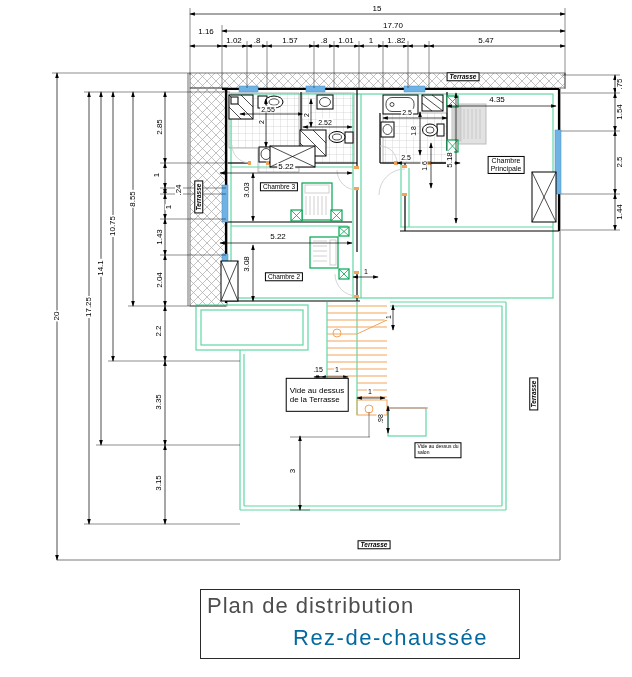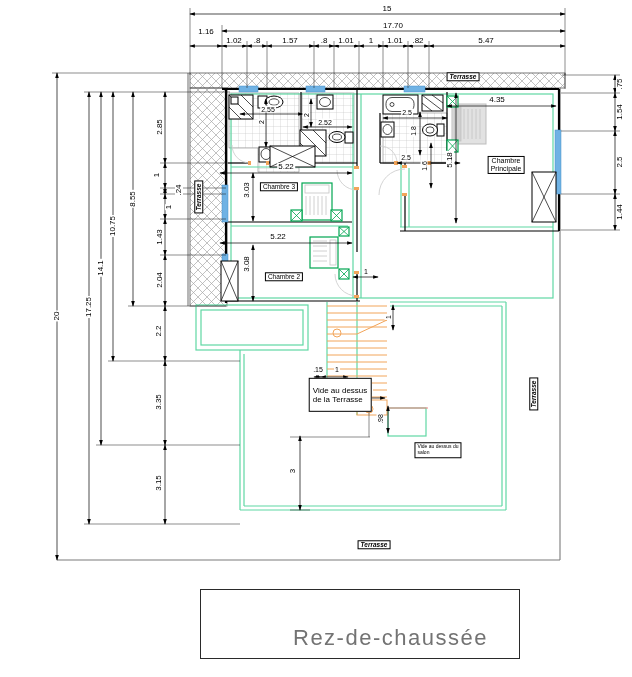--- a/index.html
+++ b/index.html
@@ -23,26 +23,26 @@
   .gray{stroke:#c4c4c4;stroke-width:.8;fill:none;}
   
   .dim{position:absolute;font-size:8px;color:#000;background:#fff;line-height:1;
        padding:0 1px;transform:translate(-50%,-50%);white-space:nowrap;}
   .dim.v{transform:translate(-50%,-50%) rotate(-90deg);}
   .dim.s{font-size:7px;}
   .tag{position:absolute;font-size:6.5px;color:#000;background:#fff;border:1px solid #000;
        line-height:1.15;padding:0 2px;transform:translate(-50%,-50%);white-space:nowrap;text-align:center;}
   .tag.v{transform:translate(-50%,-50%) rotate(-90deg);}
   .ter{font-style:italic;font-weight:bold;}
-  .tag.big{font-size:8px;text-align:left;padding:7px 3px;margin-left:23px;}
+  .tag.big{font-size:8px;text-align:left;padding:7px 3px;}
   .tag.tiny{font-size:5px;text-align:left;padding:1px 2px;}
   .tblock{position:absolute;left:200px;top:589px;width:318px;height:68px;
           border:1.5px solid #2a2a2a;background:#fff;}
   .t1{position:absolute;left:6px;top:3px;font-size:22px;color:#4d4d4d;letter-spacing:1px;}
-  .t2{position:absolute;left:92px;top:35px;font-size:22px;color:#737373;letter-spacing:1.5px;}
+  .t2{position:absolute;left:92px;top:35px;font-size:22px;color:#0369a1;letter-spacing:1.5px;}
 </style>
 </head>
 <body>
 
 <div id="stage">
 
 <svg width="632" height="677" viewBox="0 0 632 677">
   <defs>
     <marker id="ar" markerWidth="8" markerHeight="8" refX="7" refY="4" orient="auto-start-reverse">
       <path d="M0,1.4 L8,4 L0,6.6 Z" fill="#000"></path>
@@ -340,31 +340,31 @@
     <line x1="353" y1="277" x2="378" y2="277" class="dl"></line>
     <line x1="314" y1="377" x2="321" y2="377" class="dl"></line>
     <line x1="321" y1="377" x2="348" y2="377" class="dl"></line>
     <line x1="393" y1="305" x2="393" y2="330" class="dl"></line>
     <line x1="357" y1="398" x2="385" y2="398" class="dl"></line>
     <line x1="388" y1="406" x2="388" y2="433" class="dl"></line>
     <line x1="300" y1="436" x2="300" y2="510" class="dl"></line>
   </g>
 </svg>
 
-<span class="dim" style="left:387px;top:9px">15</span>
+<span class="dim" style="left:377px;top:9px">15</span>
 <span class="dim" style="left:393px;top:26px">17.70</span>
 <span class="dim" style="left:206px;top:32px">1.16</span>
 <span class="dim" style="left:234px;top:41px">1.02</span>
 <span class="dim" style="left:257px;top:41px">.8</span>
 <span class="dim" style="left:290px;top:41px">1.57</span>
 <span class="dim" style="left:324px;top:41px">.8</span>
 <span class="dim" style="left:346px;top:41px">1.01</span>
 <span class="dim" style="left:371px;top:41px">1</span>
 <span class="dim" style="left:395px;top:41px">1.01</span>
-<span class="dim" style="left:418px;top:41px">.82</span>
+<span class="dim" style="left:400px;top:41px">.82</span>
 <span class="dim" style="left:486px;top:41px">5.47</span>
 
 <span class="dim v" style="left:57px;top:316px">20</span>
 <span class="dim v" style="left:89px;top:307px">17.25</span>
 <span class="dim v" style="left:101px;top:268px">14.1</span>
 <span class="dim v" style="left:113px;top:226px">10.75</span>
 <span class="dim v" style="left:133px;top:199px">8.55</span>
 <span class="dim v" style="left:160px;top:127px">2.85</span>
 <span class="dim v" style="left:157px;top:175px">1</span>
 <span class="dim v" style="left:179px;top:190px">.24</span>
@@ -406,16 +406,17 @@
 <span class="tag" style="left:284px;top:277px">Chambre 2</span>
 <span class="tag" style="left:506px;top:165px;font-size:7px"><span>Chambre</span><br><span>Principale</span></span>
 <span class="tag big" style="left:317px;top:395px"><span>Vide au dessus</span><br><span>de la Terrasse</span></span>
 <span class="tag tiny" style="left:438px;top:450px"><span>Vide au dessus du</span><br><span>salon</span></span>
 <span class="tag ter" style="left:463px;top:77px">Terrasse</span>
 <span class="tag ter v" style="left:199px;top:197px">Terrasse</span>
 <span class="tag ter v" style="left:534px;top:394px">Terrasse</span>
 <span class="tag ter" style="left:374px;top:545px">Terrasse</span>
 
 <div class="tblock">
+  <div class="t1">Plan de distribution</div>
   <div class="t2">Rez-de-chaussée</div>
 </div>
 
 </div>
 
 </body></html>

